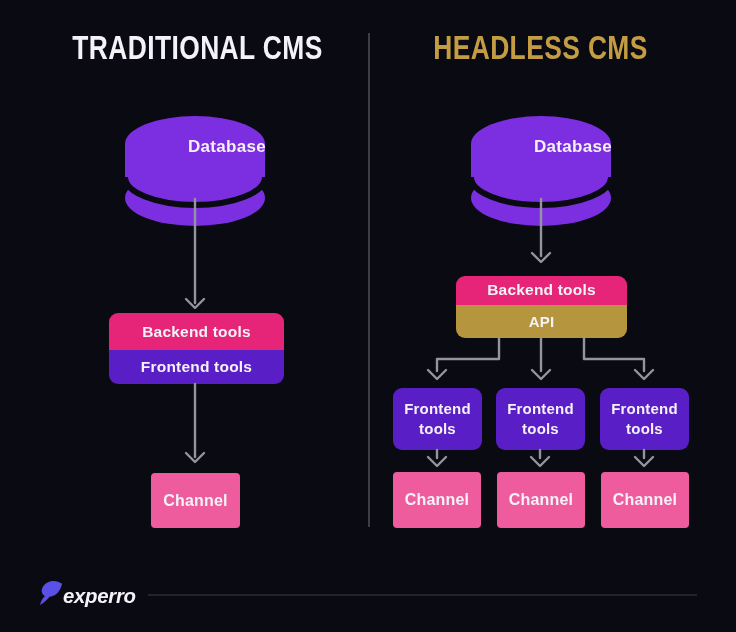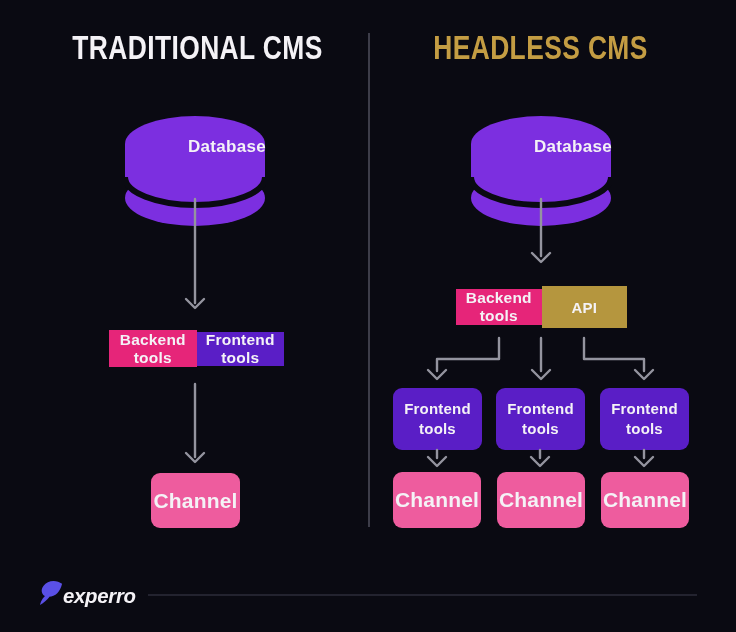--- a/index.html
+++ b/index.html
@@ -32,29 +32,29 @@
   .divider{position:absolute;left:368px;top:33px;width:2px;height:494px;background:var(--divider);}
   .cyl{position:absolute;}
   .dbLabel{
     position:absolute;height:22px;line-height:22px;text-align:right;
     color:var(--white);font-size:17px;font-weight:700;letter-spacing:.3px;
   }
   .box{
     position:absolute;display:flex;align-items:center;justify-content:center;
     color:var(--white);font-weight:700;text-align:center;
   }
-  .stack{border-radius:9px;overflow:hidden;padding:0;}
+  .stack{flex-direction:column;border-radius:9px;overflow:hidden;padding:0;}
   .stack .row{
     width:100%;display:flex;align-items:center;justify-content:center;
     font-size:15.5px;font-weight:700;color:var(--white);letter-spacing:.2px;
   }
   .row.pink{background:var(--pink);}
   .row.purpleRow{background:var(--purple-box);}
   .row.goldRow{background:var(--gold-box);}
-  .channel{background:var(--pink-light);border-radius:9px;font-size:21px;letter-spacing:.2px;}
+  .channel{background:var(--pink-light);border-radius:4px;font-size:16px;letter-spacing:.2px;}
   .frontendBox{
     background:var(--purple-box);border-radius:9px;font-size:15px;line-height:1.35;
     padding:6px;letter-spacing:.2px;
   }
   .connectors{position:absolute;left:0;top:0;pointer-events:none;}
   .footer-logo-text{
     position:absolute;left:63px;top:583px;height:26px;line-height:26px;
     font-size:21px;font-weight:700;font-style:italic;color:var(--white);
     letter-spacing:-.3px;transform:scaleX(.97);transform-origin:left center;
   }

